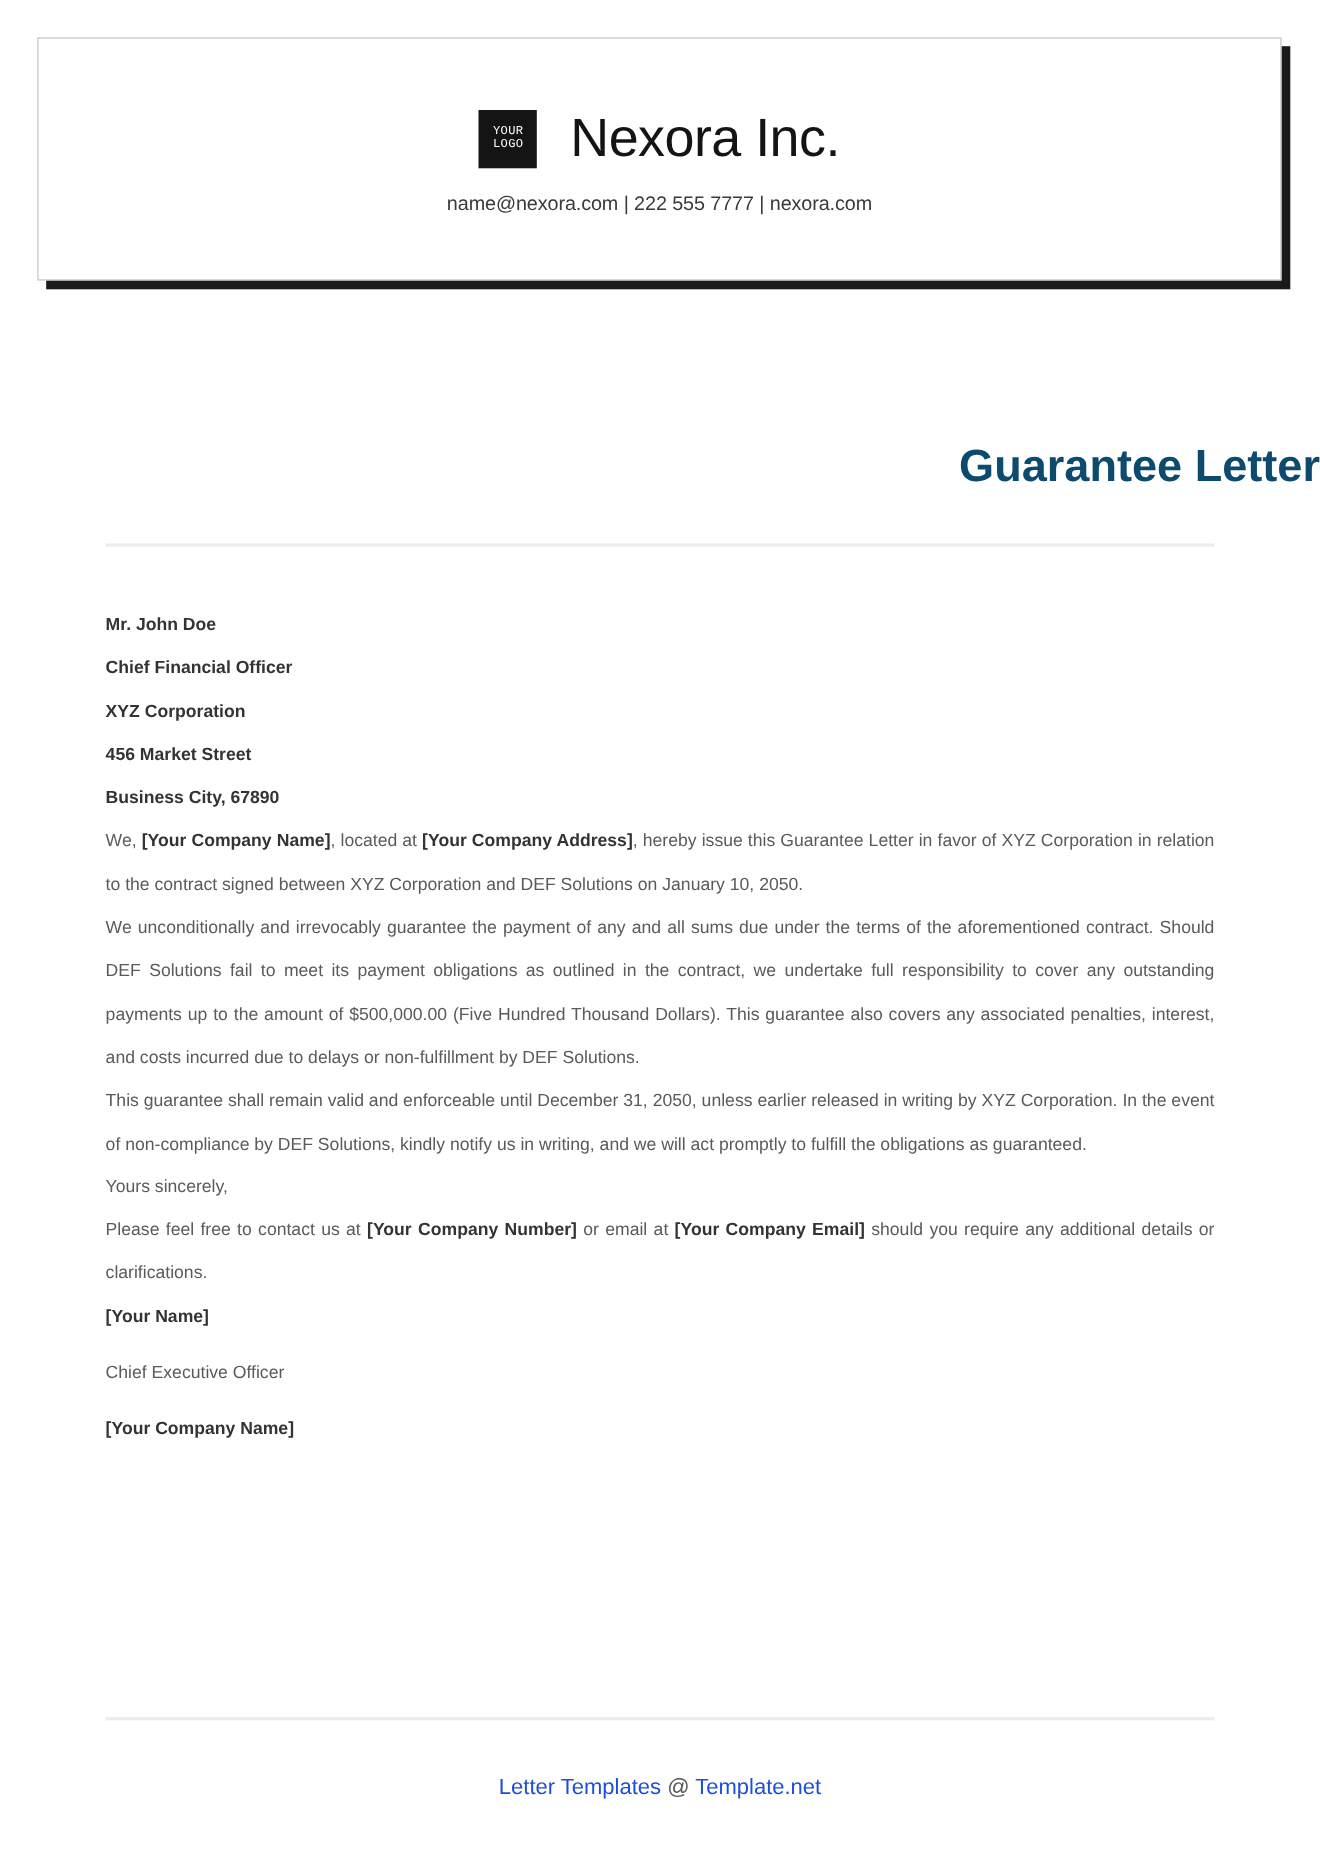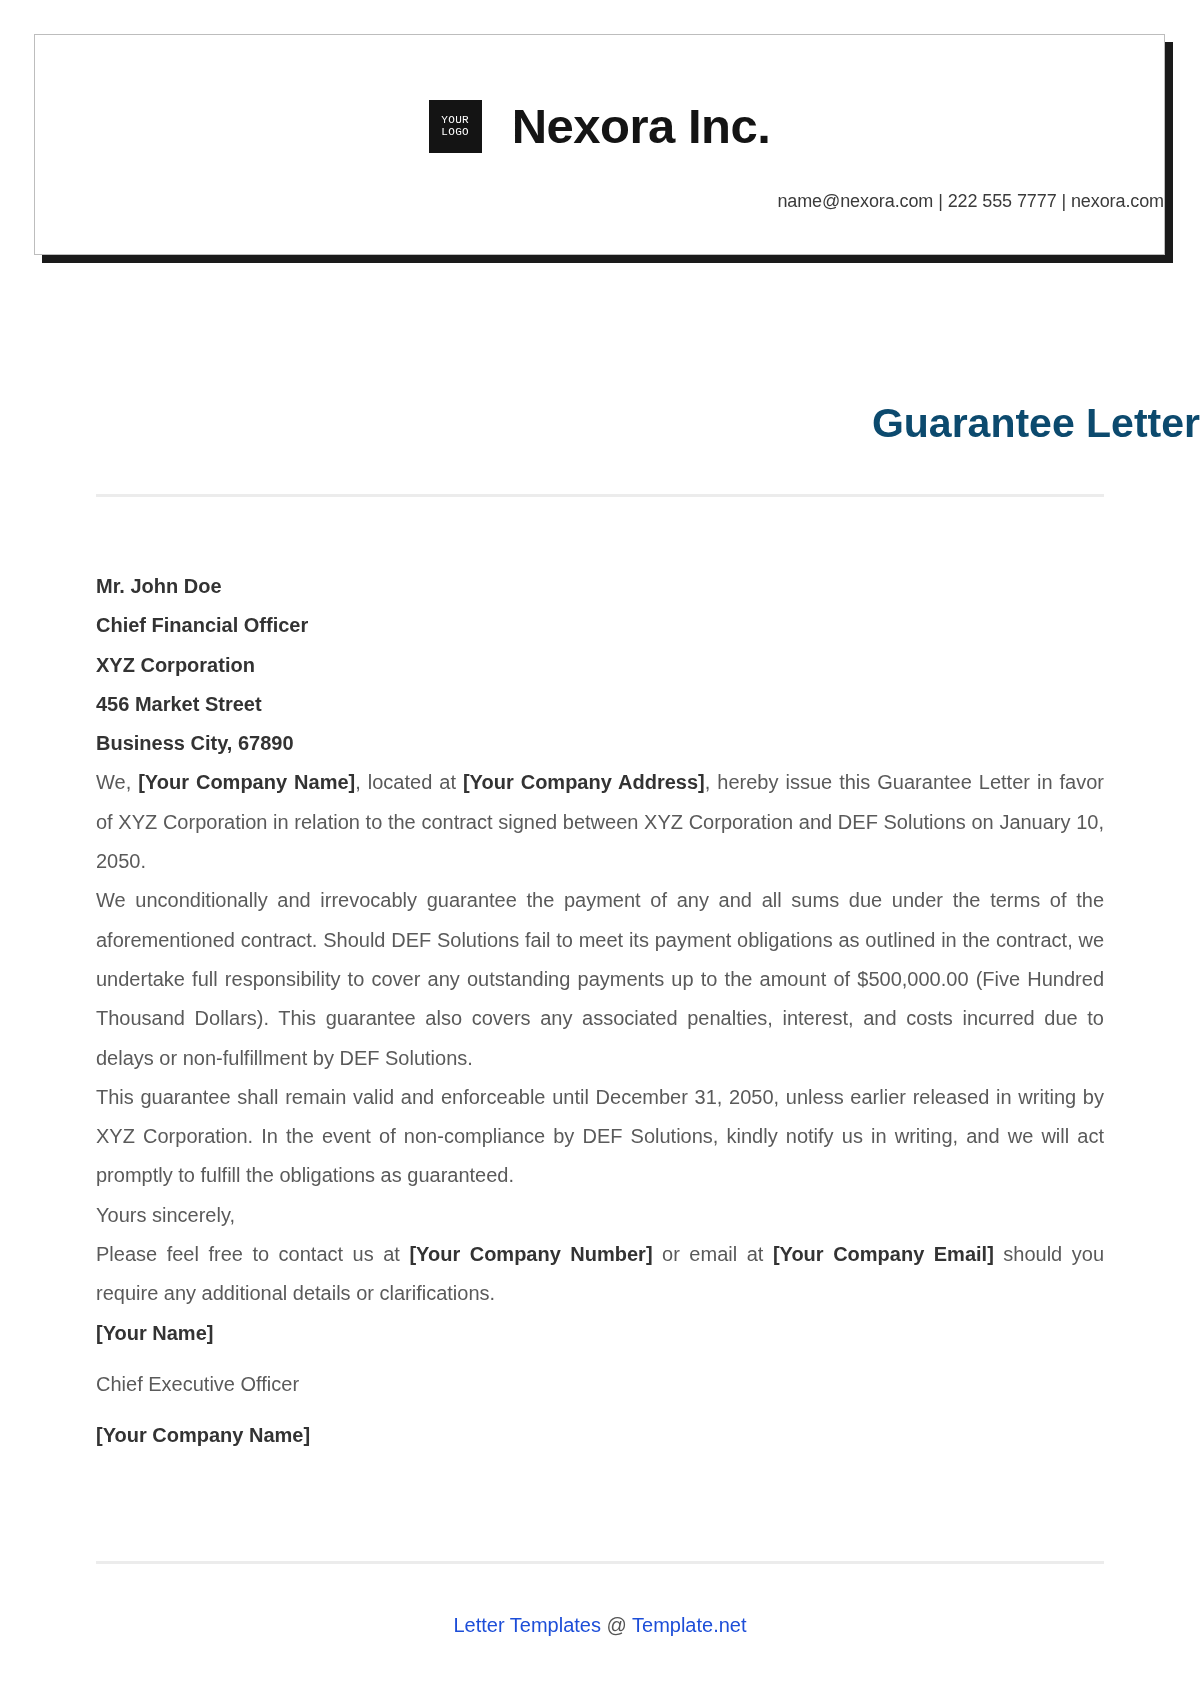--- a/index.html
+++ b/index.html
@@ -44,33 +44,33 @@
       align-items: center;
       justify-content: center;
       font-family: Liberation Mono, monospace;
       font-size: 11px;
       line-height: 12px;
       letter-spacing: 0.3px;
       margin-right: 30px;
     }
     .company-name {
       font-family: "Liberation Sans", sans-serif;
-      font-weight: bold;
+      font-weight: normal;
       font-size: 49px;
       color: #141414;
       letter-spacing: -0.5px;
       line-height: 54px;
       text-align: right;
     }
     .contact-line {
       position: absolute;
       left: 0;
       right: 0;
-      top: 156px;
-      text-align: right;
+      top: 140px;
+      text-align: center;
       font-size: 18px;
       color: #3a3a3a;
       letter-spacing: -0.1px;
     }
     .doc-title {
       position: absolute;
       left: 0;
       right: 0;
       top: 398px;
       text-align: right;
@@ -86,22 +86,22 @@
       height: 3px;
       background: #ececec;
     }
     .divider.top { top: 494px; }
     .divider.bottom { top: 1561px; }
 
     .body-text {
       position: absolute;
       left: 96px;
       width: 1008px;
-      top: 567px;
-      font-size: 20px;
+      top: 549px;
+      font-size: 16px;
       line-height: 39.3px;
       color: #5a5a5a;
     }
     .body-text p {
       margin: 0;
       text-align: justify;
     }
     .bold-line {
       font-weight: bold;
       color: #333333;

